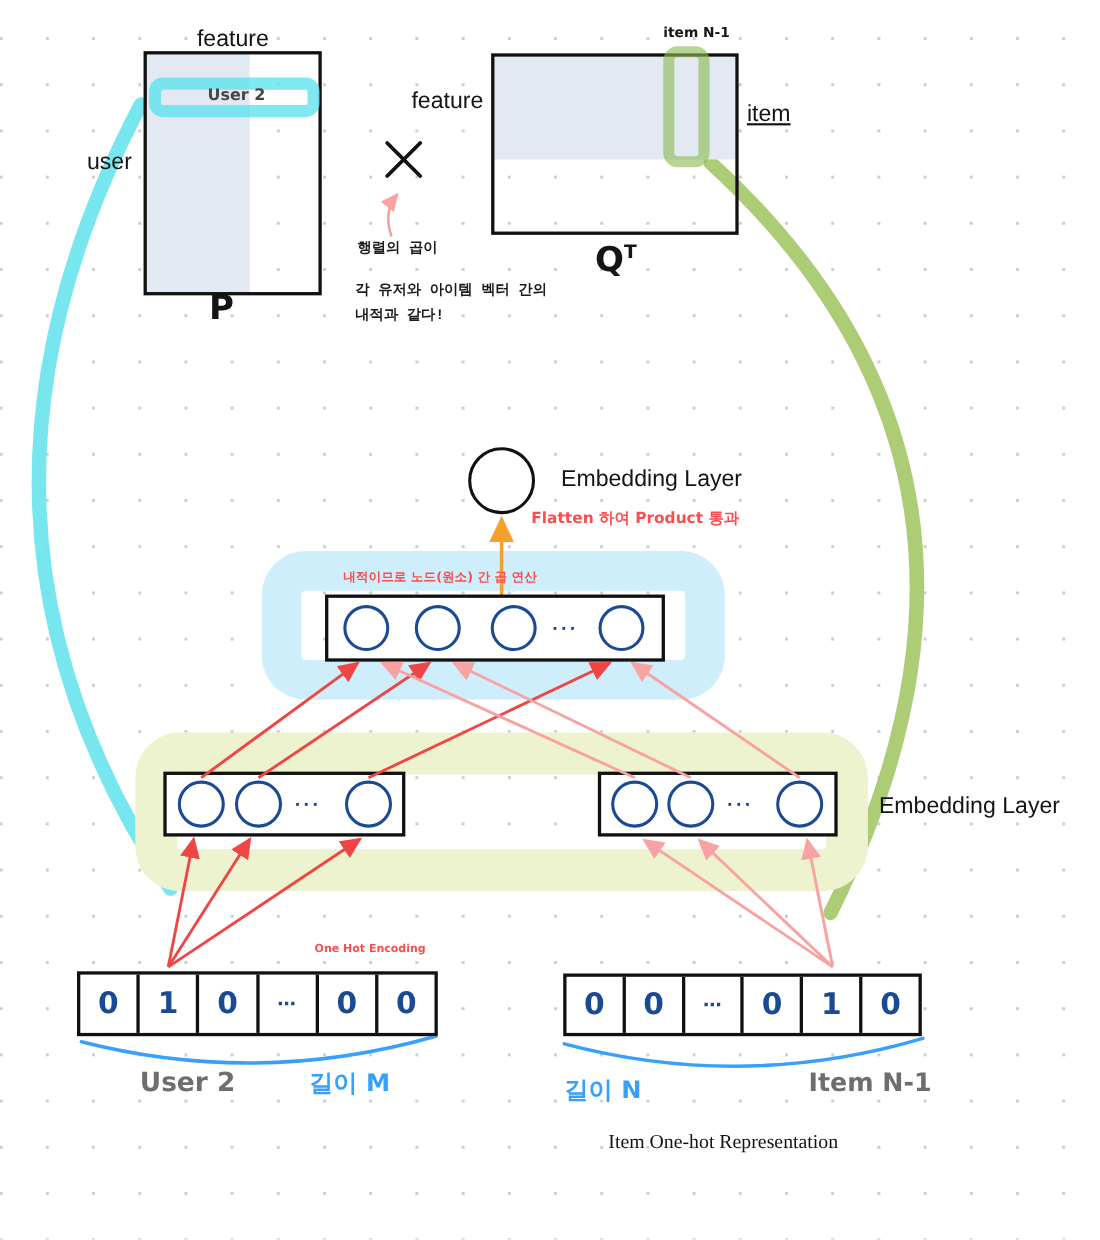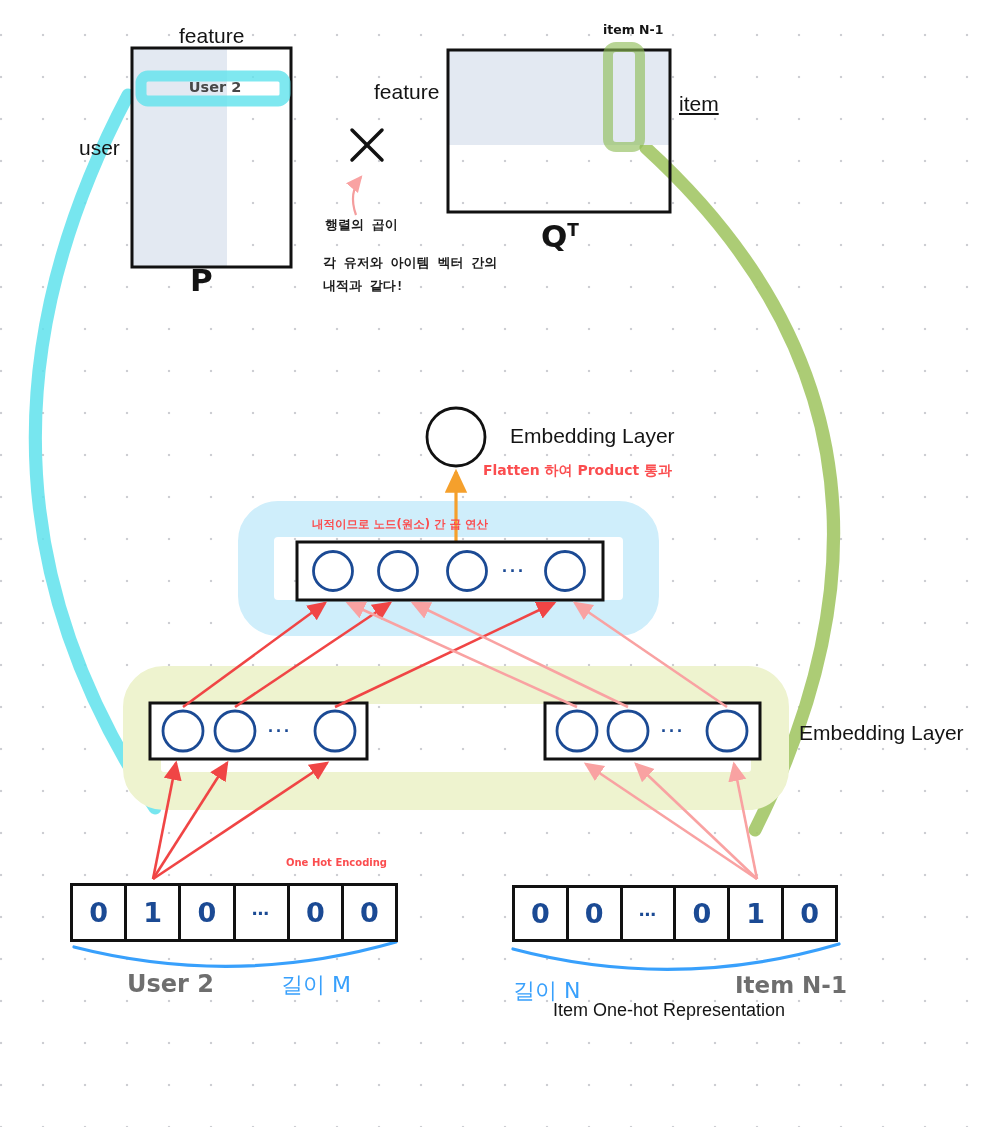--- a/index.html
+++ b/index.html
@@ -8,21 +8,21 @@
     position:relative;width:1000px;height:1127px;overflow:hidden;
     background-color:#ffffff;
     background-image:radial-gradient(#cdced3 1.3px, transparent 1.6px);
     background-size:42px 42px;background-position:22px 14px;
   }
   svg.layer{position:absolute;left:0;top:0;z-index:1;}
   .txt{position:absolute;z-index:2;white-space:nowrap;color:#141414;}
   .lbl{font-size:21px;}
   .hand{font-family:"DejaVu Sans", sans-serif;}
   .red-note{color:#fb4d4f;font-weight:700;font-family:"DejaVu Sans",sans-serif;}
-  .blue-note{color:#38a0fc;font-weight:400;font-family:"DejaVu Sans",sans-serif;}
+  .blue-note{color:#38a0fc;font-weight:700;font-family:"DejaVu Sans",sans-serif;}
   .gray-note{color:#6e6e6e;font-weight:700;font-family:"DejaVu Sans",sans-serif;}
   .black-note{color:#1c1c1c;font-weight:700;font-family:Liberation Mono, monospace;font-size:13px;}
   
   .vector{position:absolute;z-index:2;display:flex;border:3px solid #111;background:#fff;box-sizing:border-box;}
   .vector .cell{
     flex:1;display:flex;align-items:center;justify-content:center;
     border-right:3px solid #111;font-family:"DejaVu Sans",sans-serif;
     font-weight:700;font-size:27px;color:#1b4a94;
   }
   .vector .cell:last-child{border-right:none;}
@@ -172,15 +172,15 @@
     <div class="cell">0</div>
     <div class="cell">1</div>
     <div class="cell">0</div>
   </div>
 
   <div class="txt gray-note" style="left:127px;top:970px;font-size:24px;">User 2</div>
   <div class="txt blue-note" style="left:281px;top:970px;font-size:22px;">길이 M</div>
   <div class="txt blue-note" style="left:513px;top:976px;font-size:22px;">길이 N</div>
   <div class="txt gray-note" style="left:735px;top:972px;font-size:23px;">Item N-1</div>
 
-  <div class="txt" style="left:553px;top:1000px;font-size:18px;">Item One-hot Representation</div>
+  <div class="txt" style="left:553px;top:1028px;font-size:18px;font-family:Liberation Serif, serif;">Item One-hot Representation</div>
 
 </div>
 
 </body></html>

